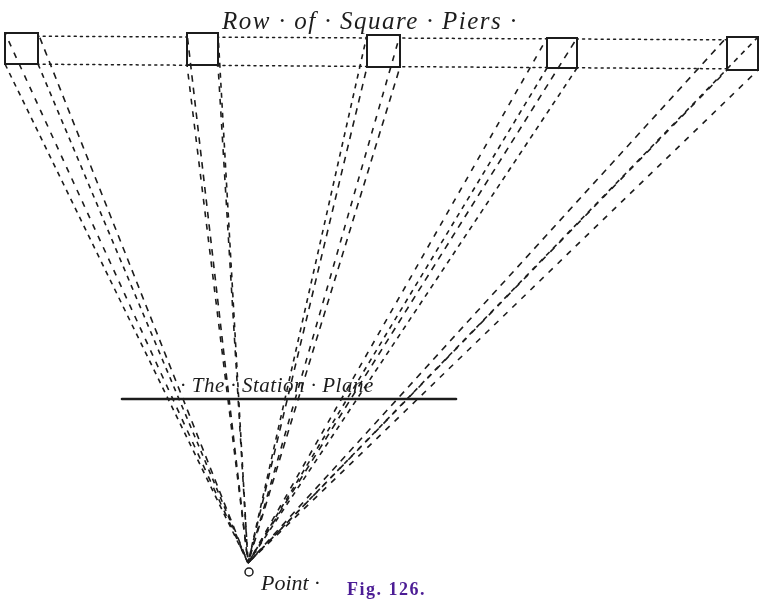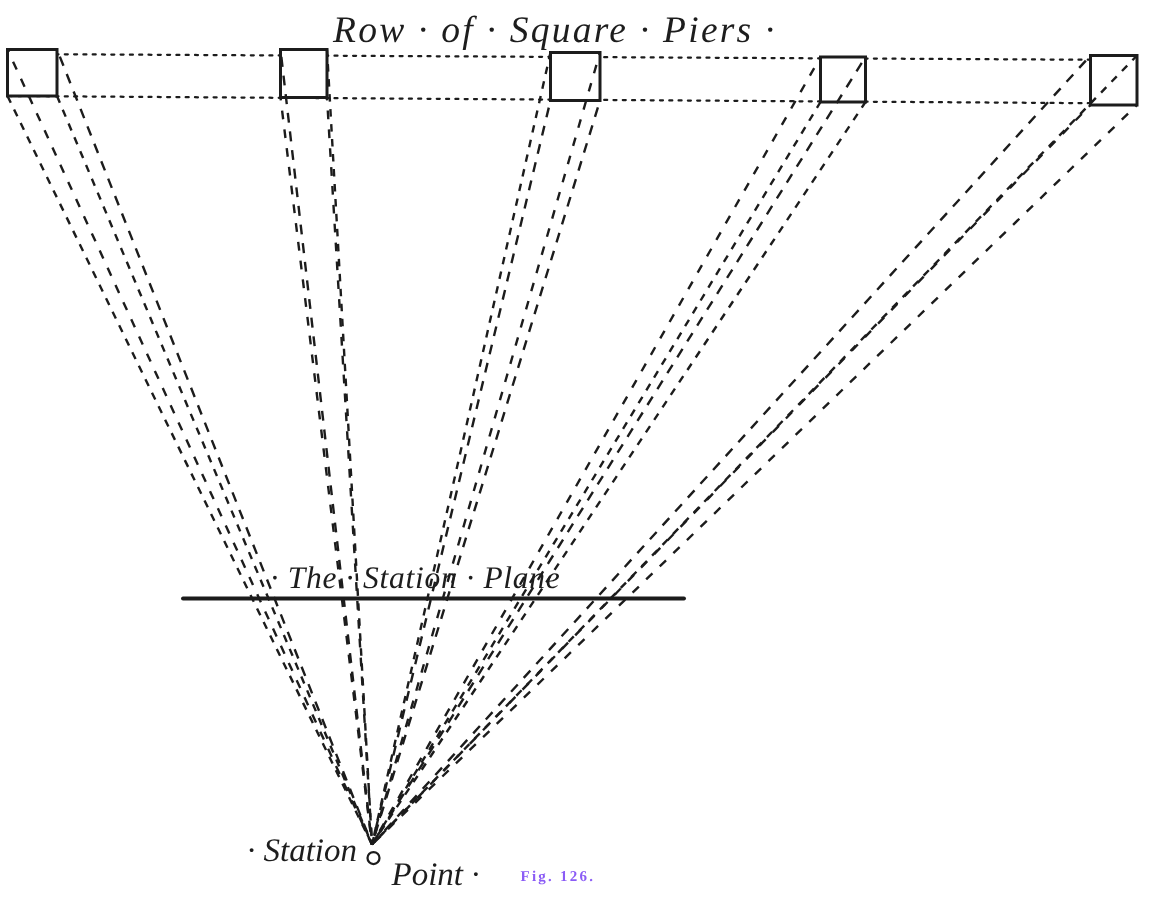--- a/index.html
+++ b/index.html
@@ -33,23 +33,23 @@
     font-size:22px;
     text-align:right;
   }
   .station-right{
     font-size:22px;
     text-align:left;
   }
   .fig-caption{
     font-style:normal;
     font-weight:bold;
-    font-size:10px;
+    font-size:18px;
     letter-spacing:1.5px;
-    color:#8b5cf6;
+    color:#4c1d95;
   }
 </style>
 </head>
 <body>
 
 <div class="stage">
 
   <svg width="768" height="602" viewBox="0 0 768 602" id="diagram-svg">
       <line x1="6" y1="36" x2="758" y2="40" stroke="#1c1c1c" stroke-width="1.5" stroke-dasharray="2 4.2" stroke-linecap="round"></line>
       <line x1="6" y1="64" x2="758" y2="69" stroke="#1c1c1c" stroke-width="1.5" stroke-dasharray="2 4.2" stroke-linecap="round"></line>
@@ -79,18 +79,17 @@
       <line x1="758" y1="37" x2="248" y2="563" stroke="#1c1c1c" stroke-width="1.6" stroke-dasharray="5 5" stroke-dashoffset="0.6000000000000085"></line>
       <line x1="758" y1="70" x2="248" y2="563" stroke="#1c1c1c" stroke-width="1.6" stroke-dasharray="5.8 6.8" stroke-dashoffset="4.299999999999997"></line>
       <line x1="122" y1="399" x2="456" y2="399" stroke="#1c1c1c" stroke-width="2.6" stroke-linecap="round"></line>
       <circle cx="249" cy="572" r="4" fill="none" stroke="#1c1c1c" stroke-width="1.5"></circle>
     </svg>
 
   <span class="label title-label" style="left:222px; top:8px; width:238px;">Row · of · Square · Piers ·</span>
 
   <span class="label pp-label" style="left:178px; top:375px; width:198px;">· The · Station · Plane</span>
 
-  <span class="label station-left" style="left:150px; top:556px; width:88px;">· Station</span>
 
   <span class="label station-right" style="left:261px; top:528px;margin-top:44px;">Point ·</span>
 
   <span class="label fig-caption" style="left:347px; top:580px;">Fig. 126.</span>
 </div>
 
 </body></html>

